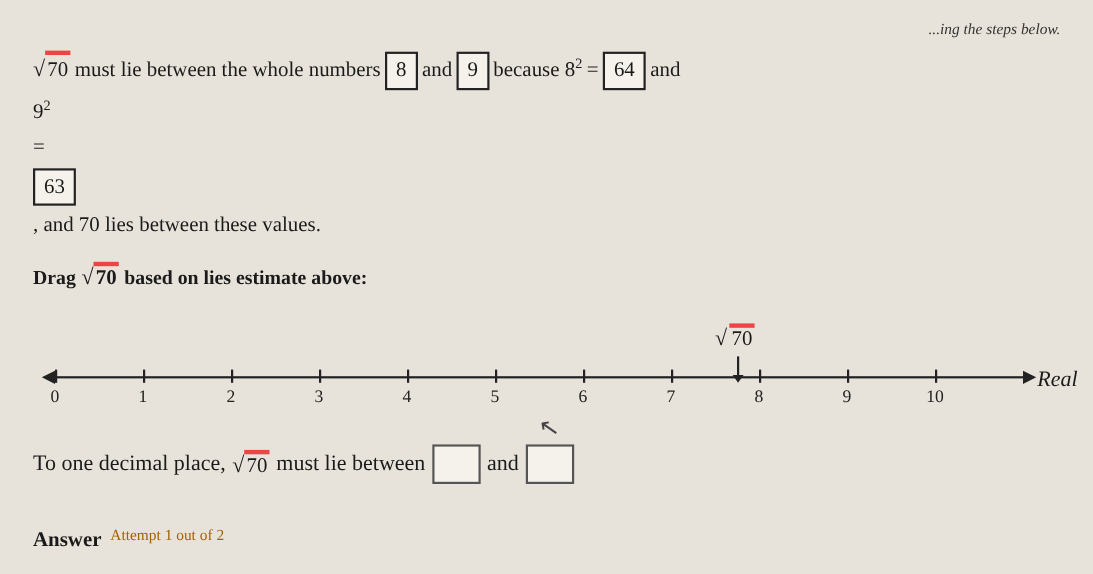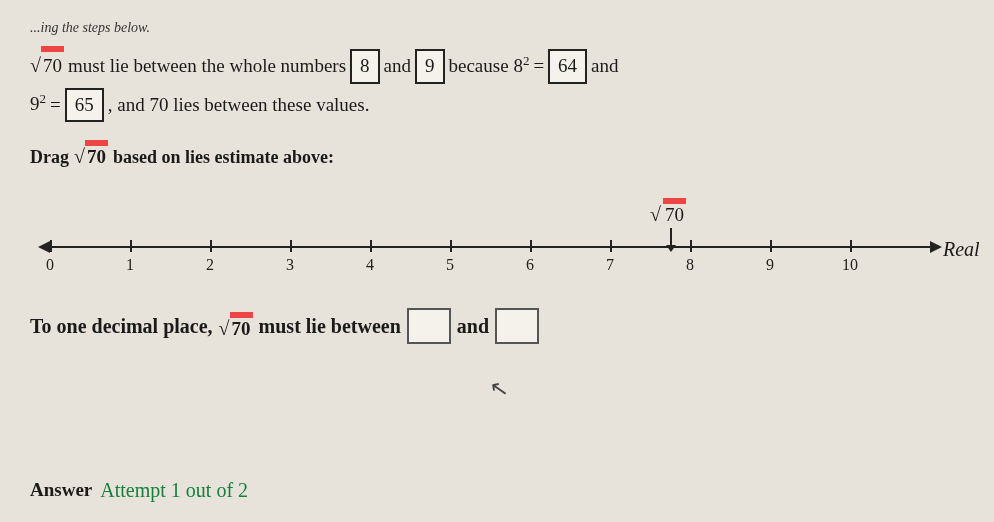--- a/index.html
+++ b/index.html
@@ -20,21 +20,21 @@
       margin: 0;
       padding: 20px 30px 20px 30px;
       width: 100%;
       height: 100%;
       position: relative;
     }
 
     .top-hint {
       font-size: 14px;
       color: #333;
-      text-align: left;
+      text-align: right;
       margin-bottom: 10px;
       font-style: italic;
     }
 
     .line1 {
       font-size: 19px;
       line-height: 1.5;
       margin-bottom: 4px;
       display: flex;
       align-items: baseline;
@@ -43,20 +43,21 @@
     }
 
     .line2 {
       font-size: 19px;
       line-height: 1.5;
       margin-bottom: 18px;
       display: flex;
       align-items: baseline;
       flex-wrap: wrap;
       gap: 4px;
+      flex-direction: column;
     }
 
     .boxed {
       border: 2px solid #222;
       padding: 1px 8px;
       display: inline-block;
       background: #f5f2ec;
       font-size: 19px;
     }
 
@@ -67,21 +68,21 @@
       align-items: baseline;
       gap: 0;
     }
 
     .radical {
       font-size: 20px;
       line-height: 1;
     }
 
     .radical-content {
-      border-top: 6px solid #ef4444;
+      border-top: 4px solid #ef4444;
       padding: 0 2px;
       font-size: 19px;
       display: inline-block;
     }
 
     .drag-label {
       font-size: 18px;
       margin-bottom: 30px;
       display: flex;
       align-items: baseline;
@@ -178,21 +179,20 @@
       color: #222;
     }
 
     .bottom-line {
       font-size: 20px;
       display: flex;
       align-items: center;
       gap: 6px;
       margin-bottom: 30px;
       flex-wrap: wrap;
-      font-weight: bold;
     }
 
     .input-box {
       border: 2px solid #555;
       width: 44px;
       height: 36px;
       background: #f5f2ec;
       display: inline-block;
     }
 
@@ -205,22 +205,22 @@
       align-items: flex-start;
       gap: 8px;
     }
 
     .answer-bold {
       font-weight: bold;
       font-size: 19px;
     }
 
     .answer-attempt {
-      font-size: 20px;
-      color: #15803d;
+      font-size: 14px;
+      color: #a16207;
     }
 
     .cursor-icon {
       position: absolute;
       bottom: 120px;
       left: 490px;
       font-size: 22px;
       color: #444;
       transform: rotate(-10deg);
     }
@@ -251,21 +251,21 @@
     <span class="boxed">9</span>
     <span>because 8<sup>2</sup></span>
     <span>=</span>
     <span class="boxed">64</span>
     <span>and</span>
   </div>
 
   <div class="line2">
     <span>9<sup>2</sup></span>
     <span>=</span>
-    <span class="boxed">65</span>
+    <span class="boxed">63</span>
     <span>, and 70 lies between these values.</span>
   </div>
 
   <div class="drag-label">
     <span>Drag</span>
     <span class="sqrt-symbol">
       <span class="radical">√</span>
         <span class="radical-content">70</span>
     </span>
     <span>based on lies estimate above:</span>

